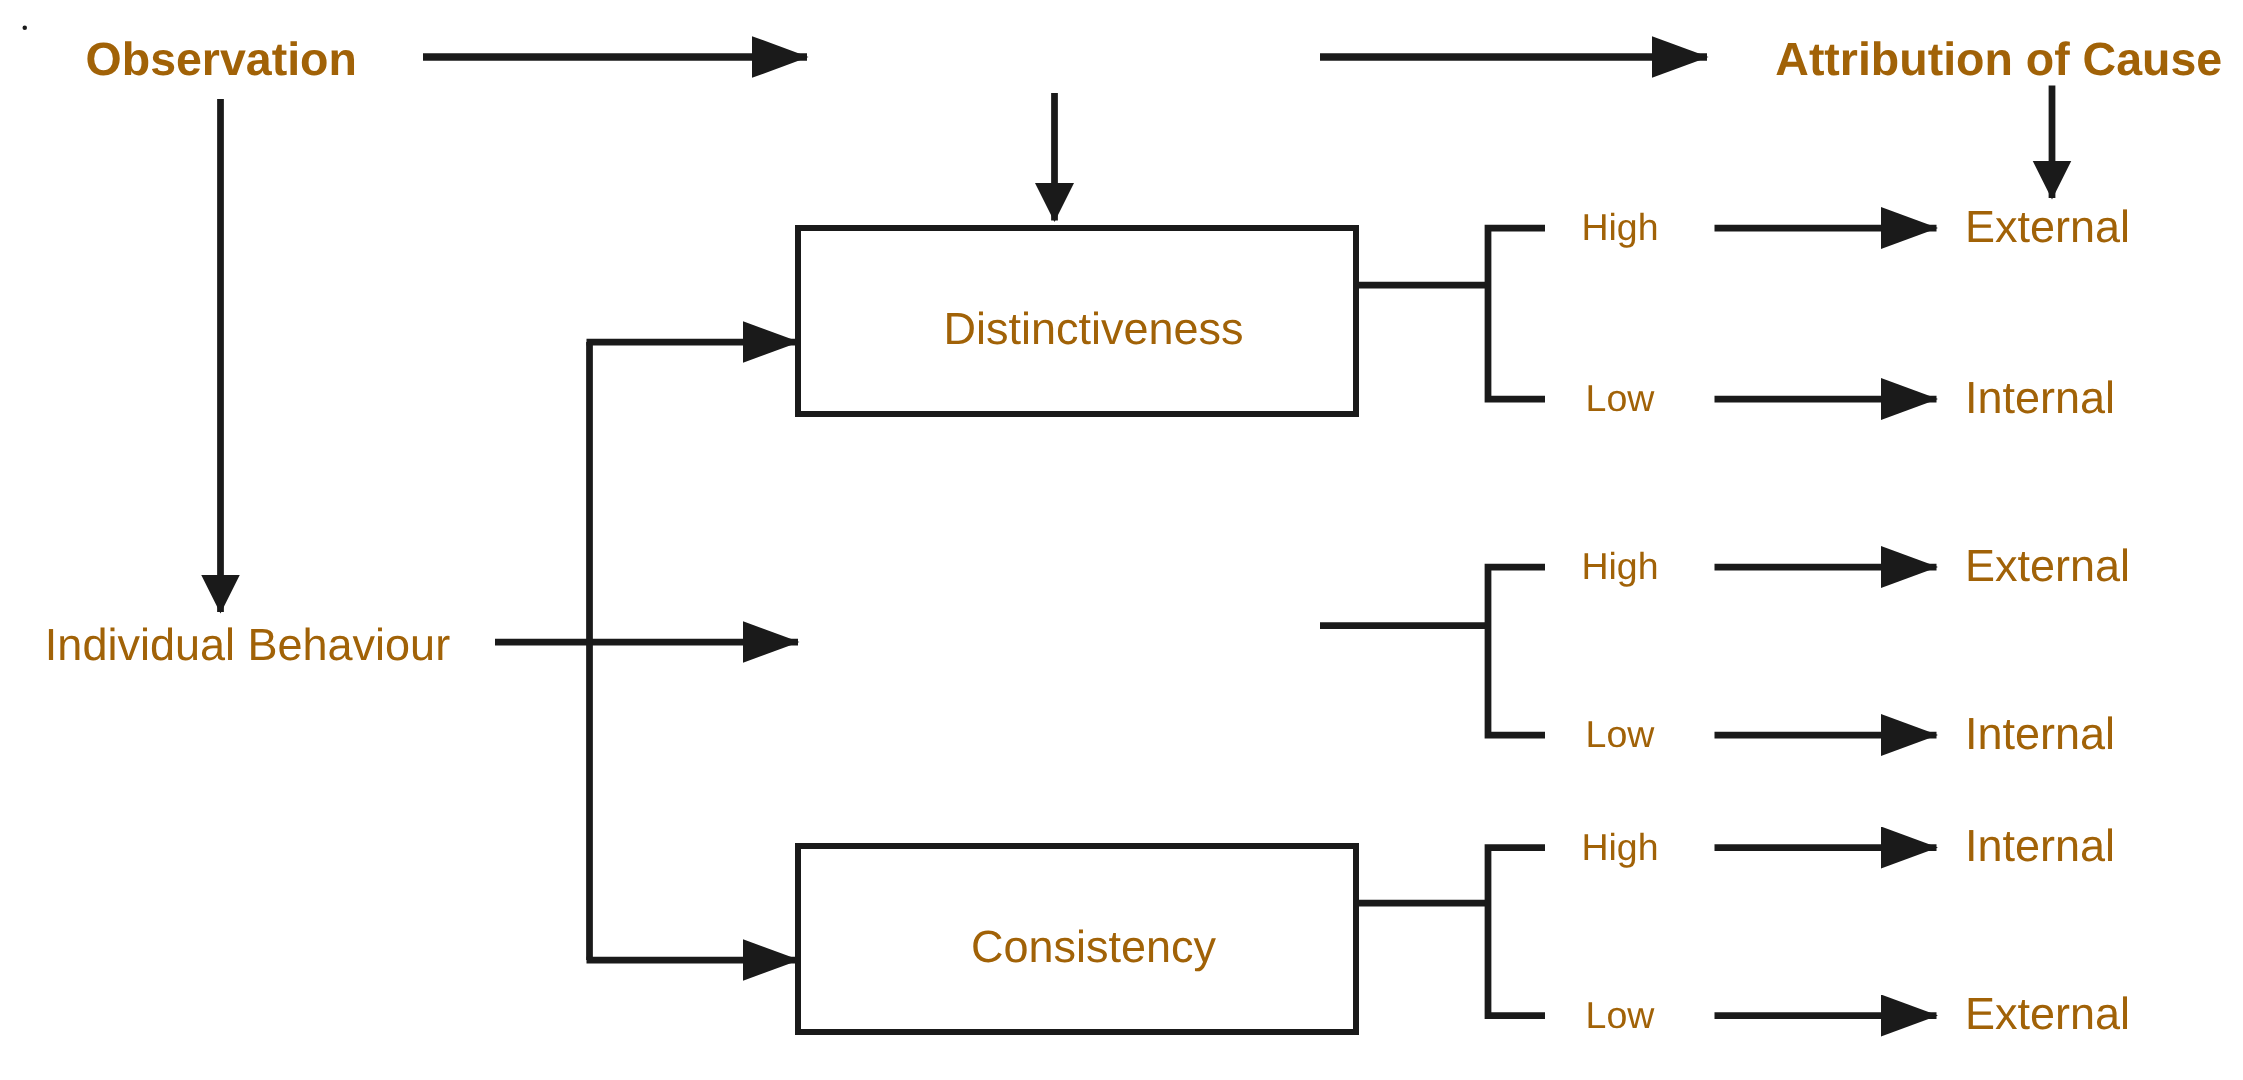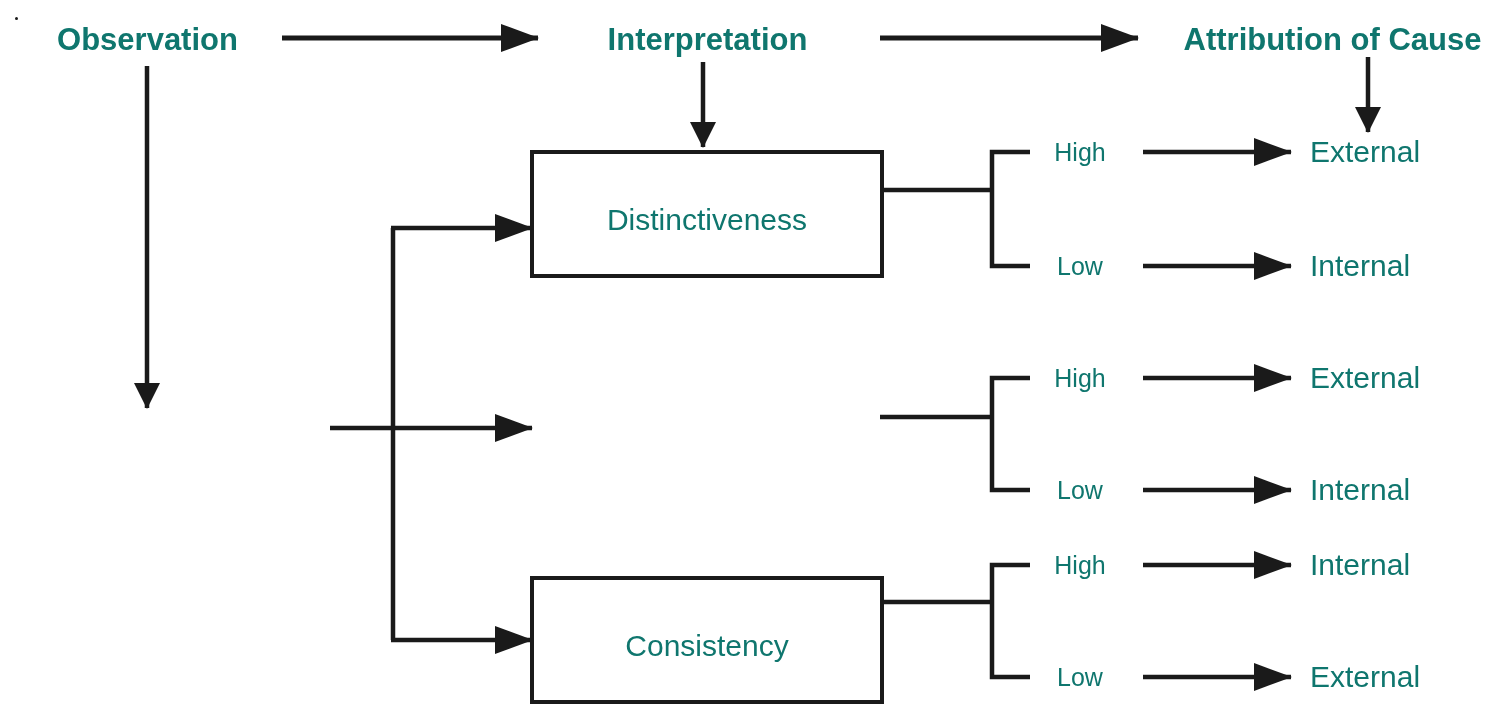--- a/index.html
+++ b/index.html
@@ -6,21 +6,21 @@
     margin: 0;
     padding: 0;
     background: #ffffff;
   }
   .canvas {
     position: relative;
     width: 1495px;
     height: 720px;
     background: #ffffff;
     font-family: "Liberation Sans", sans-serif;
-    color: #0f766e;
+    color: #a16207;
     overflow: hidden;
   }
   .wires {
     position: absolute;
     left: 0; top: 0;
     width: 1495px; height: 720px;
   }
   .hdr {
     position: absolute;
     font-size: 31px;
@@ -57,20 +57,21 @@
     width: 346px;
     height: 108px;
     border: 4px solid #1a1a1a;
     background: #ffffff;
     display: flex;
     align-items: center;
     justify-content: center;
     padding-top: 12px;
     box-sizing: content-box;
     font-size: 30px;
+    padding-left: 22px;
   }
   .stray-dot {
     position: absolute;
     left: 15px; top: 17px;
     width: 3px; height: 3px;
     background: #1a1a1a;
     border-radius: 50%;
   }
 </style>
 </head>
@@ -158,28 +159,28 @@
       </g>
       <g>
         <line x1="1143" y1="677" x2="1291" y2="677" marker-end="url(#ah)"></line>
       </g>
     </g>
   </svg>
 
   <div class="stray-dot"></div>
 
   <div class="hdr" style="left:25px; top:20px; width:245px;">Observation</div>
-  <div class="hdr" style="left:585px; top:20px; width:245px;">Interpretation</div>
   <div class="hdr" style="left:1170px; top:20px; width:325px;">Attribution of Cause</div>
 
+  <div class="lbl" style="left:0px; top:412px; width:330px; text-align:center;">Individual Behaviour</div>
 
   <div class="factor-box" style="top:150px;">
     <span>Distinctiveness</span>
   </div>
-  <div class="factor-box" style="top:562px;margin-top:14px;">
+  <div class="factor-box" style="top:562px;">
     <span>Consistency</span>
   </div>
 
   <div class="lvl" style="left:1035px; top:133px;">High</div>
   <div class="lvl" style="left:1035px; top:247px;">Low</div>
   <div class="lvl" style="left:1035px; top:359px;">High</div>
   <div class="lvl" style="left:1035px; top:471px;">Low</div>
   <div class="lvl" style="left:1035px; top:546px;">High</div>
   <div class="lvl" style="left:1035px; top:658px;">Low</div>
 

